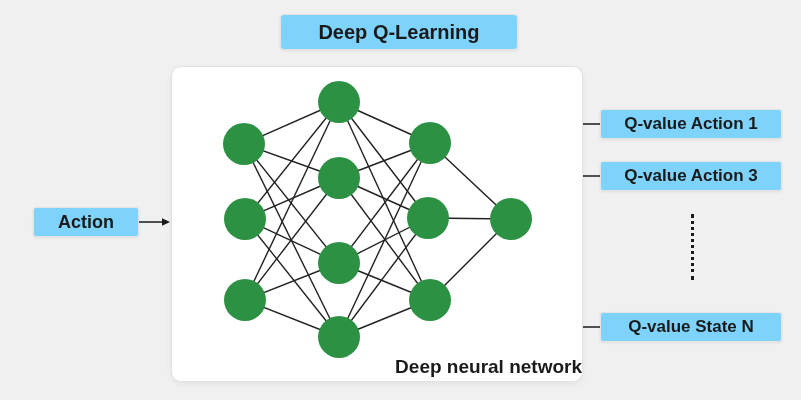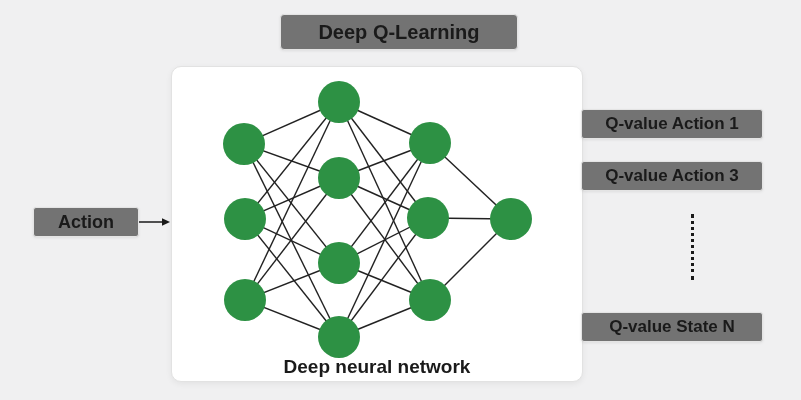--- a/index.html
+++ b/index.html
@@ -5,59 +5,59 @@
   * { margin: 0; padding: 0; box-sizing: border-box; }
   html, body { width: 801px; height: 400px; overflow: hidden; }
   body {
     position: relative;
     background: #f0f0f1;
     font-family: "Liberation Sans", sans-serif;
     color: #1a1a1a;
   }
   .box {
     position: absolute;
-    background: #737373;
+    background: #7dd3fc;
     border: 1px solid #e4e4e4;
     border-radius: 3px;
     box-shadow: 0 1px 3px rgba(0,0,0,0.08);
     display: flex;
     align-items: center;
     justify-content: center;
     font-weight: 700;
     white-space: nowrap;
   }
   .title-box {
     left: 280px; top: 14px; width: 238px; height: 36px;
     font-size: 20px; border-radius: 4px;
   }
   .state-box {
     left: 33px; top: 207px; width: 106px; height: 30px;
     font-size: 18px;
   }
   .q-box {
-    width: 182px; height: 30px; left: 581px;
+    width: 182px; height: 30px; left: 600px;
     font-size: 17px;
     align-items: center;
   }
   .q1 { top: 109px; }
   .q2 { top: 161px; }
   .qn { top: 312px; }
   .panel {
     position: absolute;
     left: 171px; top: 66px; width: 412px; height: 316px;
     background: #ffffff;
     border: 1px solid #e2e2e2;
     border-radius: 10px;
     box-shadow: 0 2px 6px rgba(0,0,0,0.06);
   }
   .panel svg { position: absolute; left: 0; top: 0; }
   .caption {
     position: absolute;
     left: 0; top: 289px; width: 100%;
-    text-align: center;
+    text-align: right;
     font-size: 19px;
     font-weight: 700;
   }
   .arrow { position: absolute; }
   .arrow-state { left: 139px; top: 216px; }
   .arrow-q1 { left: 583px; top: 118px; }
   .arrow-q2 { left: 583px; top: 170px; }
   .arrow-qn { left: 583px; top: 321px; }
   .dots {
     position: absolute;

